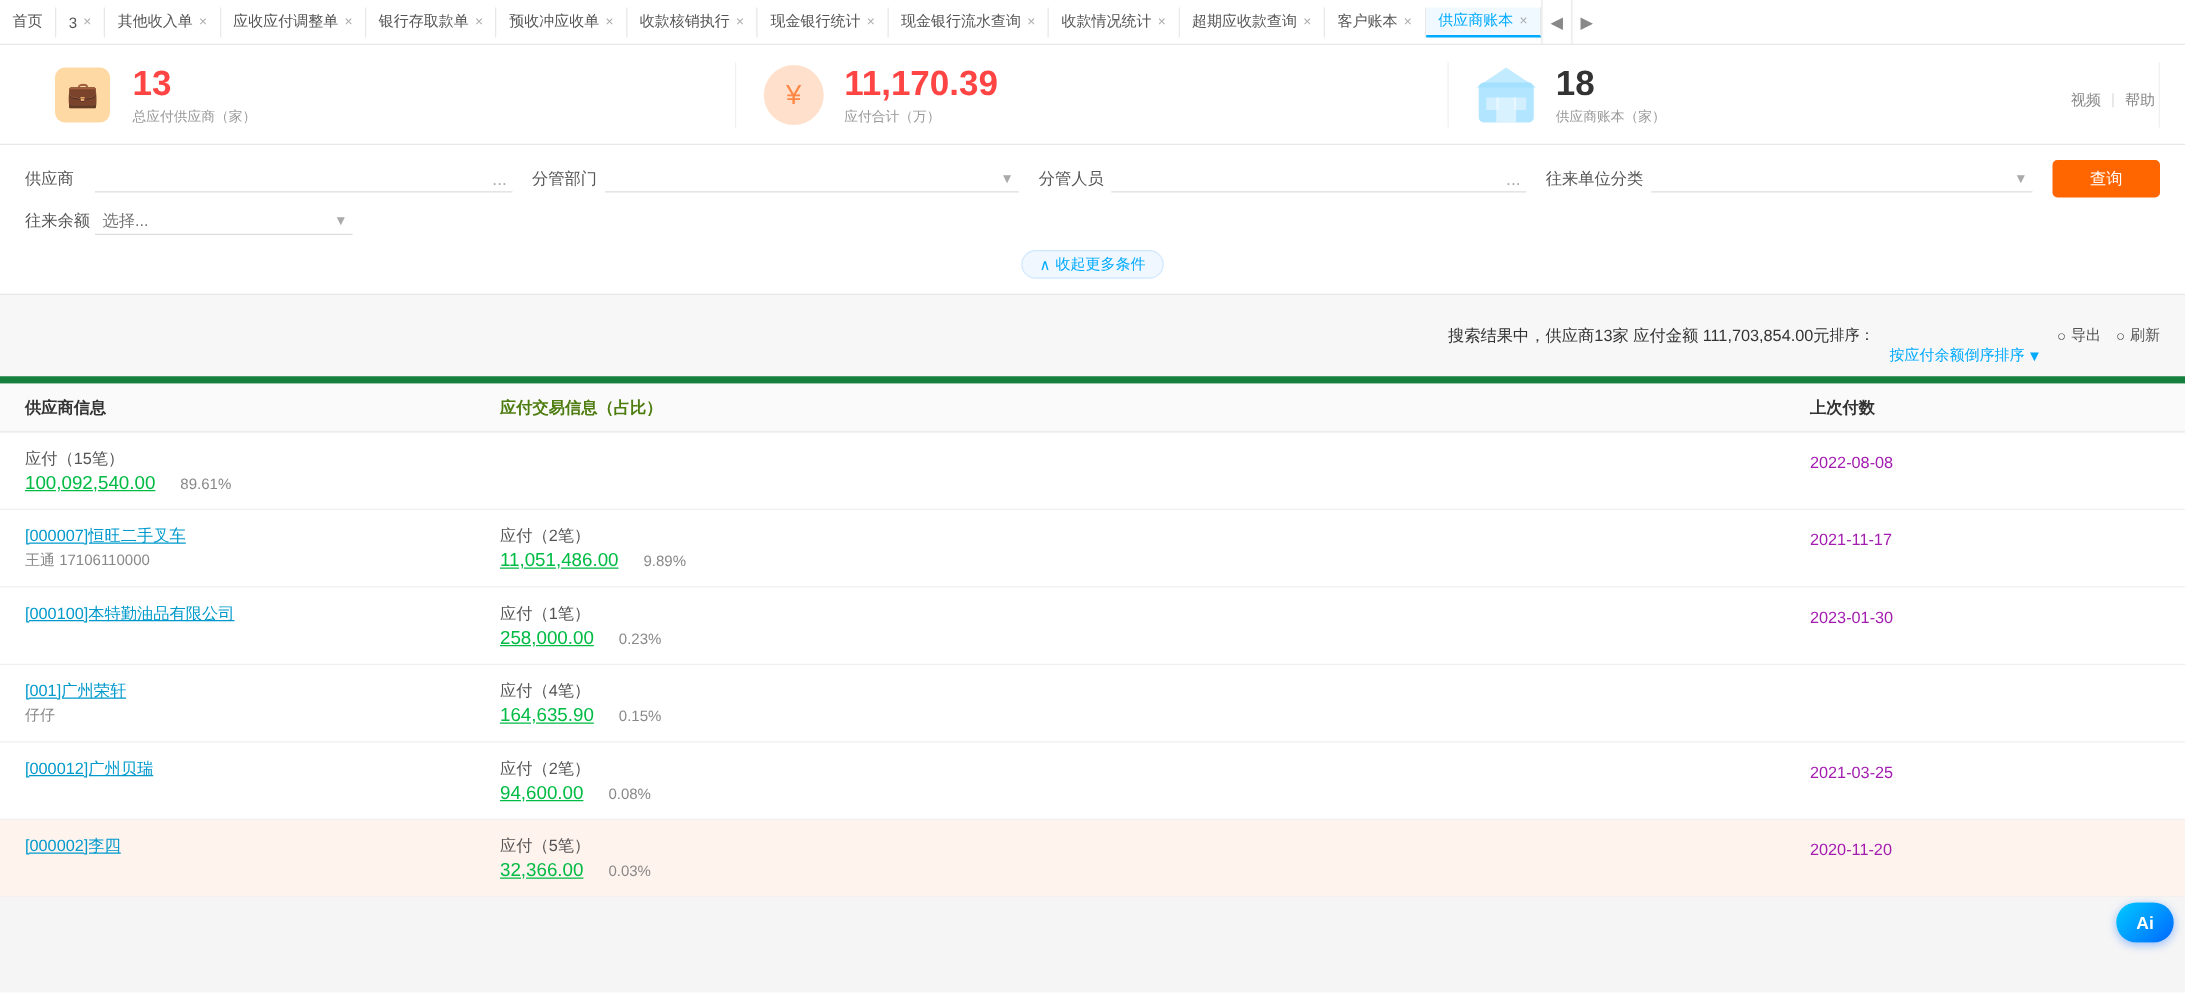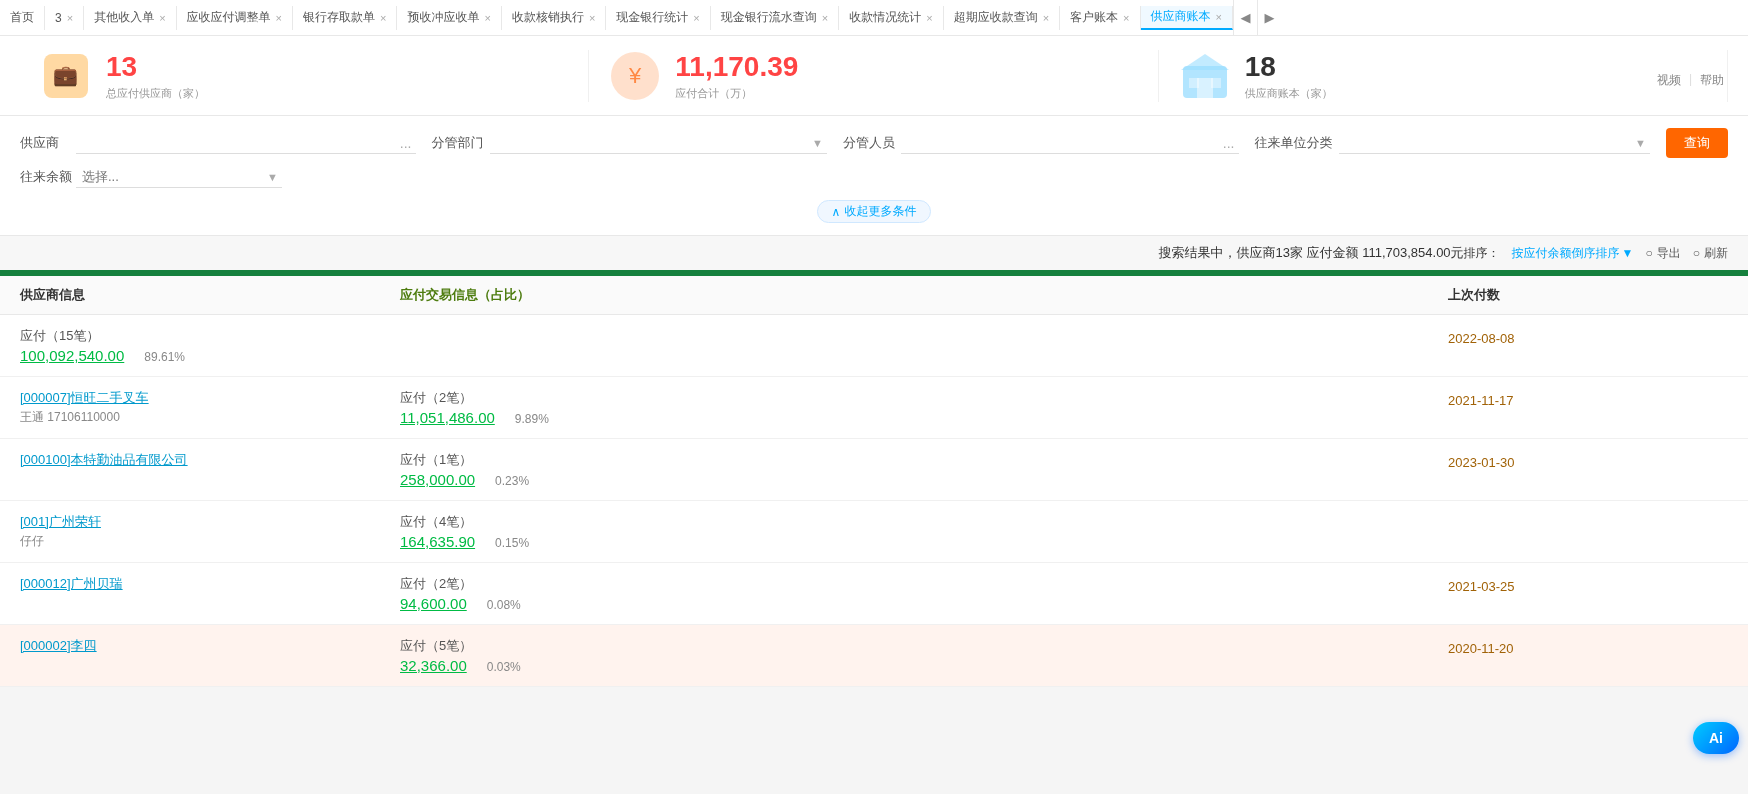--- a/index.html
+++ b/index.html
@@ -143,21 +143,21 @@
       position: absolute;
       right: 4px;
       color: #aaa;
       font-size: 11px;
       cursor: pointer;
     }
     .btn-query {
       background: #ff6600;
       color: #fff;
       border: none;
-      padding: 6px 18px;
+      padding: 6px 30px;
       border-radius: 4px;
       cursor: pointer;
       font-size: 13px;
       white-space: nowrap;
       flex-shrink: 0;
     }
     .collapse-row {
       text-align: center;
       padding: 4px 0;
     }
@@ -198,20 +198,21 @@
       cursor: pointer;
       color: #555;
     }
     .sort-label { color: #333; }
     .sort-select {
       color: #00aaff;
       cursor: pointer;
       display: flex;
       align-items: center;
       gap: 2px;
+      margin-top: 32px;
     }
 
     
     .data-table {
       background: #fff;
       width: 100%;
     }
     .table-header {
       display: flex;
       background: #fafafa;
@@ -226,29 +227,29 @@
       display: flex;
       border-bottom: 1px solid #f0f0f0;
       padding: 12px 20px;
       align-items: flex-start;
       cursor: pointer;
     }
     .table-row.highlighted { background: #fff3ee; }
 
     .cell-supplier { flex: 0 0 380px; }
     .cell-transaction { flex: 1; }
-    .cell-lastpay { flex: 0 0 280px; color: #a16207; font-size: 13px; padding-top: 4px; }
+    .cell-lastpay { flex: 0 0 280px; color: #a21caf; font-size: 13px; padding-top: 4px; }
 
     .supplier-link { color: #0099cc; text-decoration: underline; font-size: 13px; cursor: pointer; }
     .supplier-contact { color: #888; font-size: 12px; margin-top: 2px; }
 
     .tx-label { color: #555; font-size: 13px; }
     .tx-amount { color: #00bb44; font-size: 15px; font-weight: 500; text-decoration: underline; cursor: pointer; }
     .tx-percent { color: #888; font-size: 12px; margin-left: 12px; }
-    .tx-row { display: flex; align-items: flex-end; gap: 8px; margin-top: 2px; }
+    .tx-row { display: flex; align-items: center; gap: 8px; margin-top: 2px; }
 
     
     .ai-btn {
       position: fixed;
       right: 9px;
       bottom: 40px;
       background: linear-gradient(135deg, #00ccff, #0066ff);
       color: #fff;
       border: none;
       border-radius: 20px;

